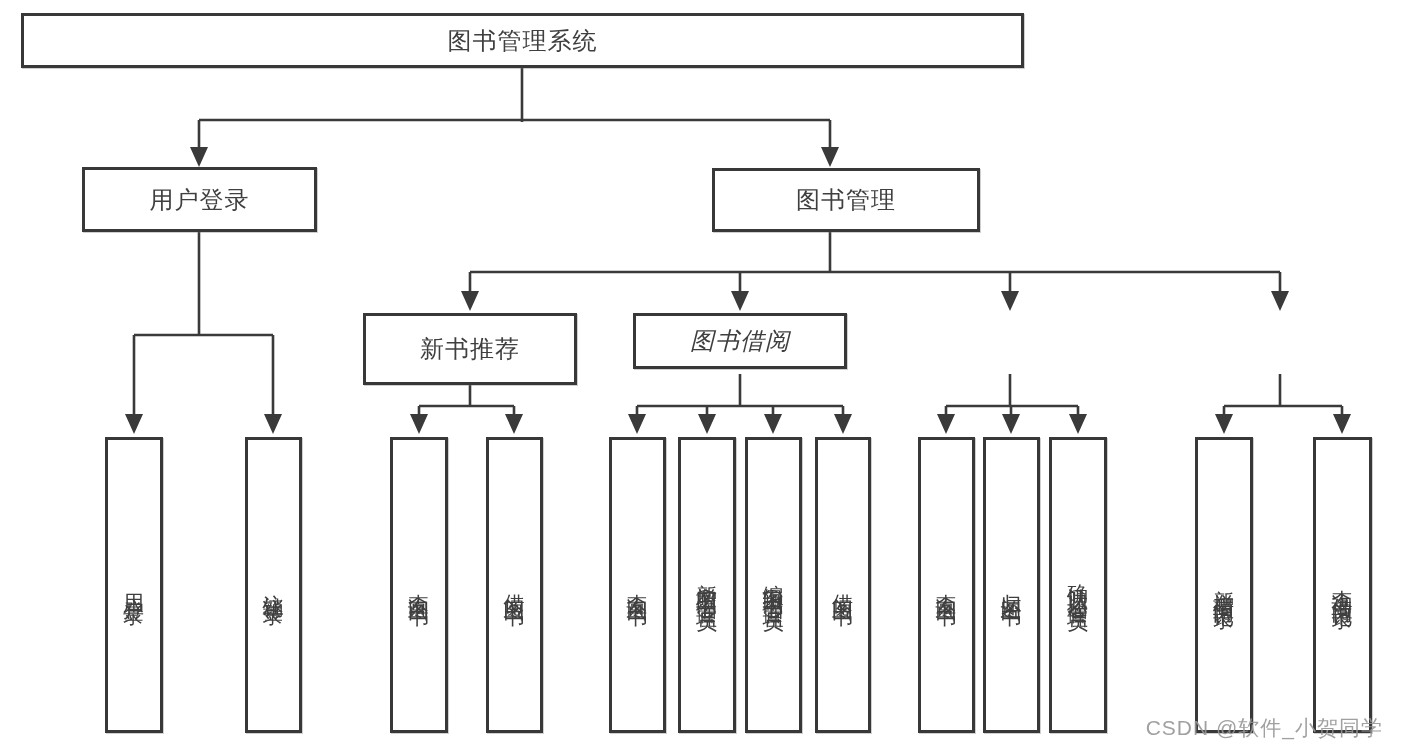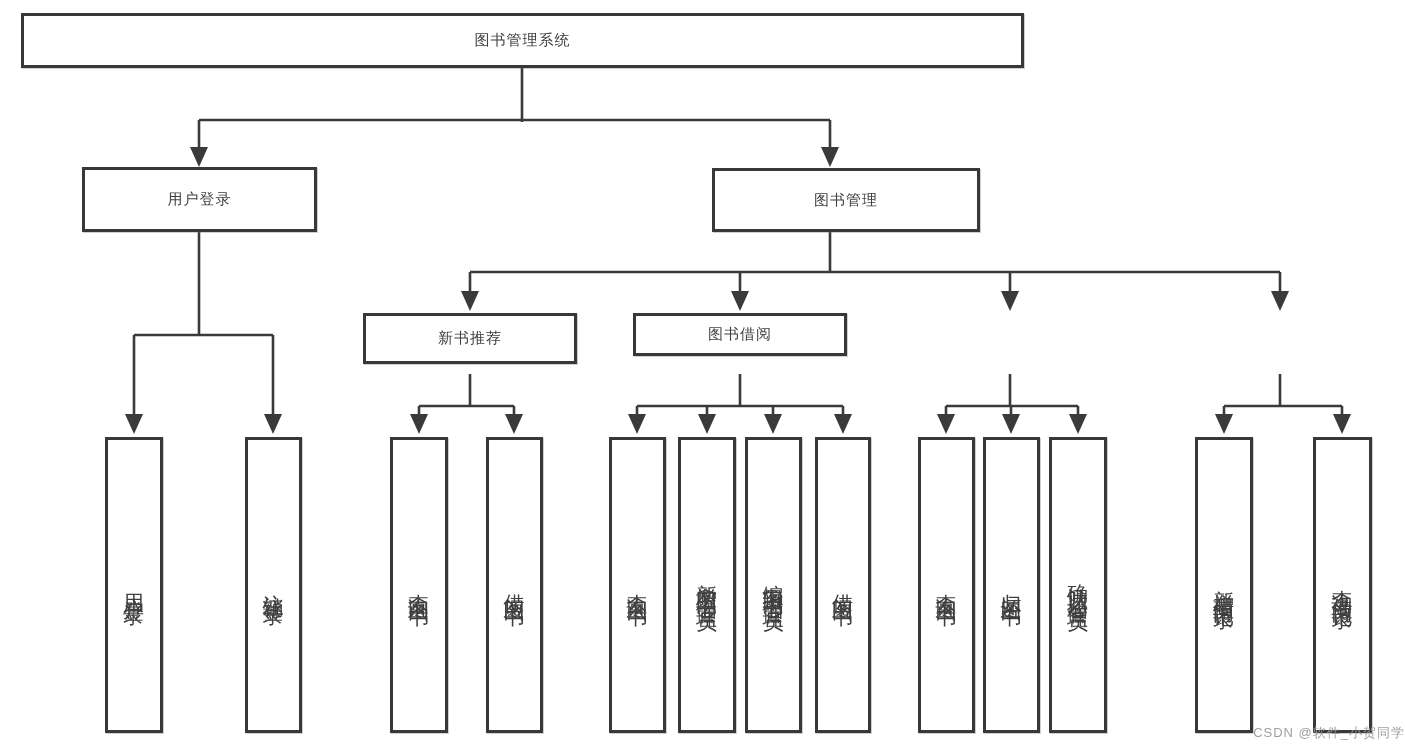--- a/index.html
+++ b/index.html
@@ -19,36 +19,36 @@
   }
   .node {
     position: absolute;
     box-sizing: border-box;
     background: #ffffff;
     border: 3px solid #383838;
     display: flex;
     align-items: center;
     justify-content: center;
     color: #3f3f3f;
-    font-size: 15px;
+    font-size: 24px;
     letter-spacing: 1px;
     box-shadow: 1px 1px 0 rgba(120,120,120,0.35);
   }
   .vnode {
     writing-mode: vertical-rl;
     text-orientation: mixed;
     font-size: 21px;
     letter-spacing: 4px;
     line-height: 1;
   }
   #watermark {
     position: absolute;
-    right: 0;
+    right: 22px;
     bottom: 5px;
-    font-size: 13px;
+    font-size: 21px;
     color: rgba(150,150,150,0.9);
     letter-spacing: 1px;
     z-index: 10;
     white-space: nowrap;
   }
 </style>
 </head>
 <body>
 
 <div id="canvas">
@@ -81,22 +81,22 @@
          M1069,414 L1087,414 L1078,434 Z
          M1215,414 L1233,414 L1224,434 Z
          M1333,414 L1351,414 L1342,434 Z" fill="#3a3a3a" stroke="none"></path>
   </svg>
 
   <div class="node" style="left:21px; top:13px; width:1003px; height:55px;">图书管理系统</div>
 
   <div class="node" style="left:82px; top:167px; width:235px; height:65px;">用户登录</div>
   <div class="node" style="left:712px; top:168px; width:268px; height:64px;">图书管理</div>
 
-  <div class="node" style="left:363px; top:313px; width:214px; height:51px;text-align:center;">新书推荐</div>
-  <div class="node" style="left:633px; top:313px; width:214px; height:43px;">图书借阅</div>
+  <div class="node" style="left:363px; top:313px; width:214px; height:72px;text-align:center;">新书推荐</div>
+  <div class="node" style="left:633px; top:313px; width:214px; height:56px;font-style:italic;">图书借阅</div>
 
   <div class="node vnode" style="left:105px; top:437px; width:58px; height:296px;">用户登录</div>
   <div class="node vnode" style="left:245px; top:437px; width:57px; height:296px;">注销登录</div>
 
   <div class="node vnode" style="left:390px; top:437px; width:58px; height:296px;">查询图书</div>
   <div class="node vnode" style="left:486px; top:437px; width:57px; height:296px;">借阅图书</div>
 
   <div class="node vnode" style="left:609px; top:437px; width:57px; height:296px;">查询图书</div>
   <div class="node vnode" style="left:678px; top:437px; width:58px; height:296px;">新增图书（管理员）</div>
   <div class="node vnode" style="left:745px; top:437px; width:57px; height:296px;">编辑图书（管理员）</div>

